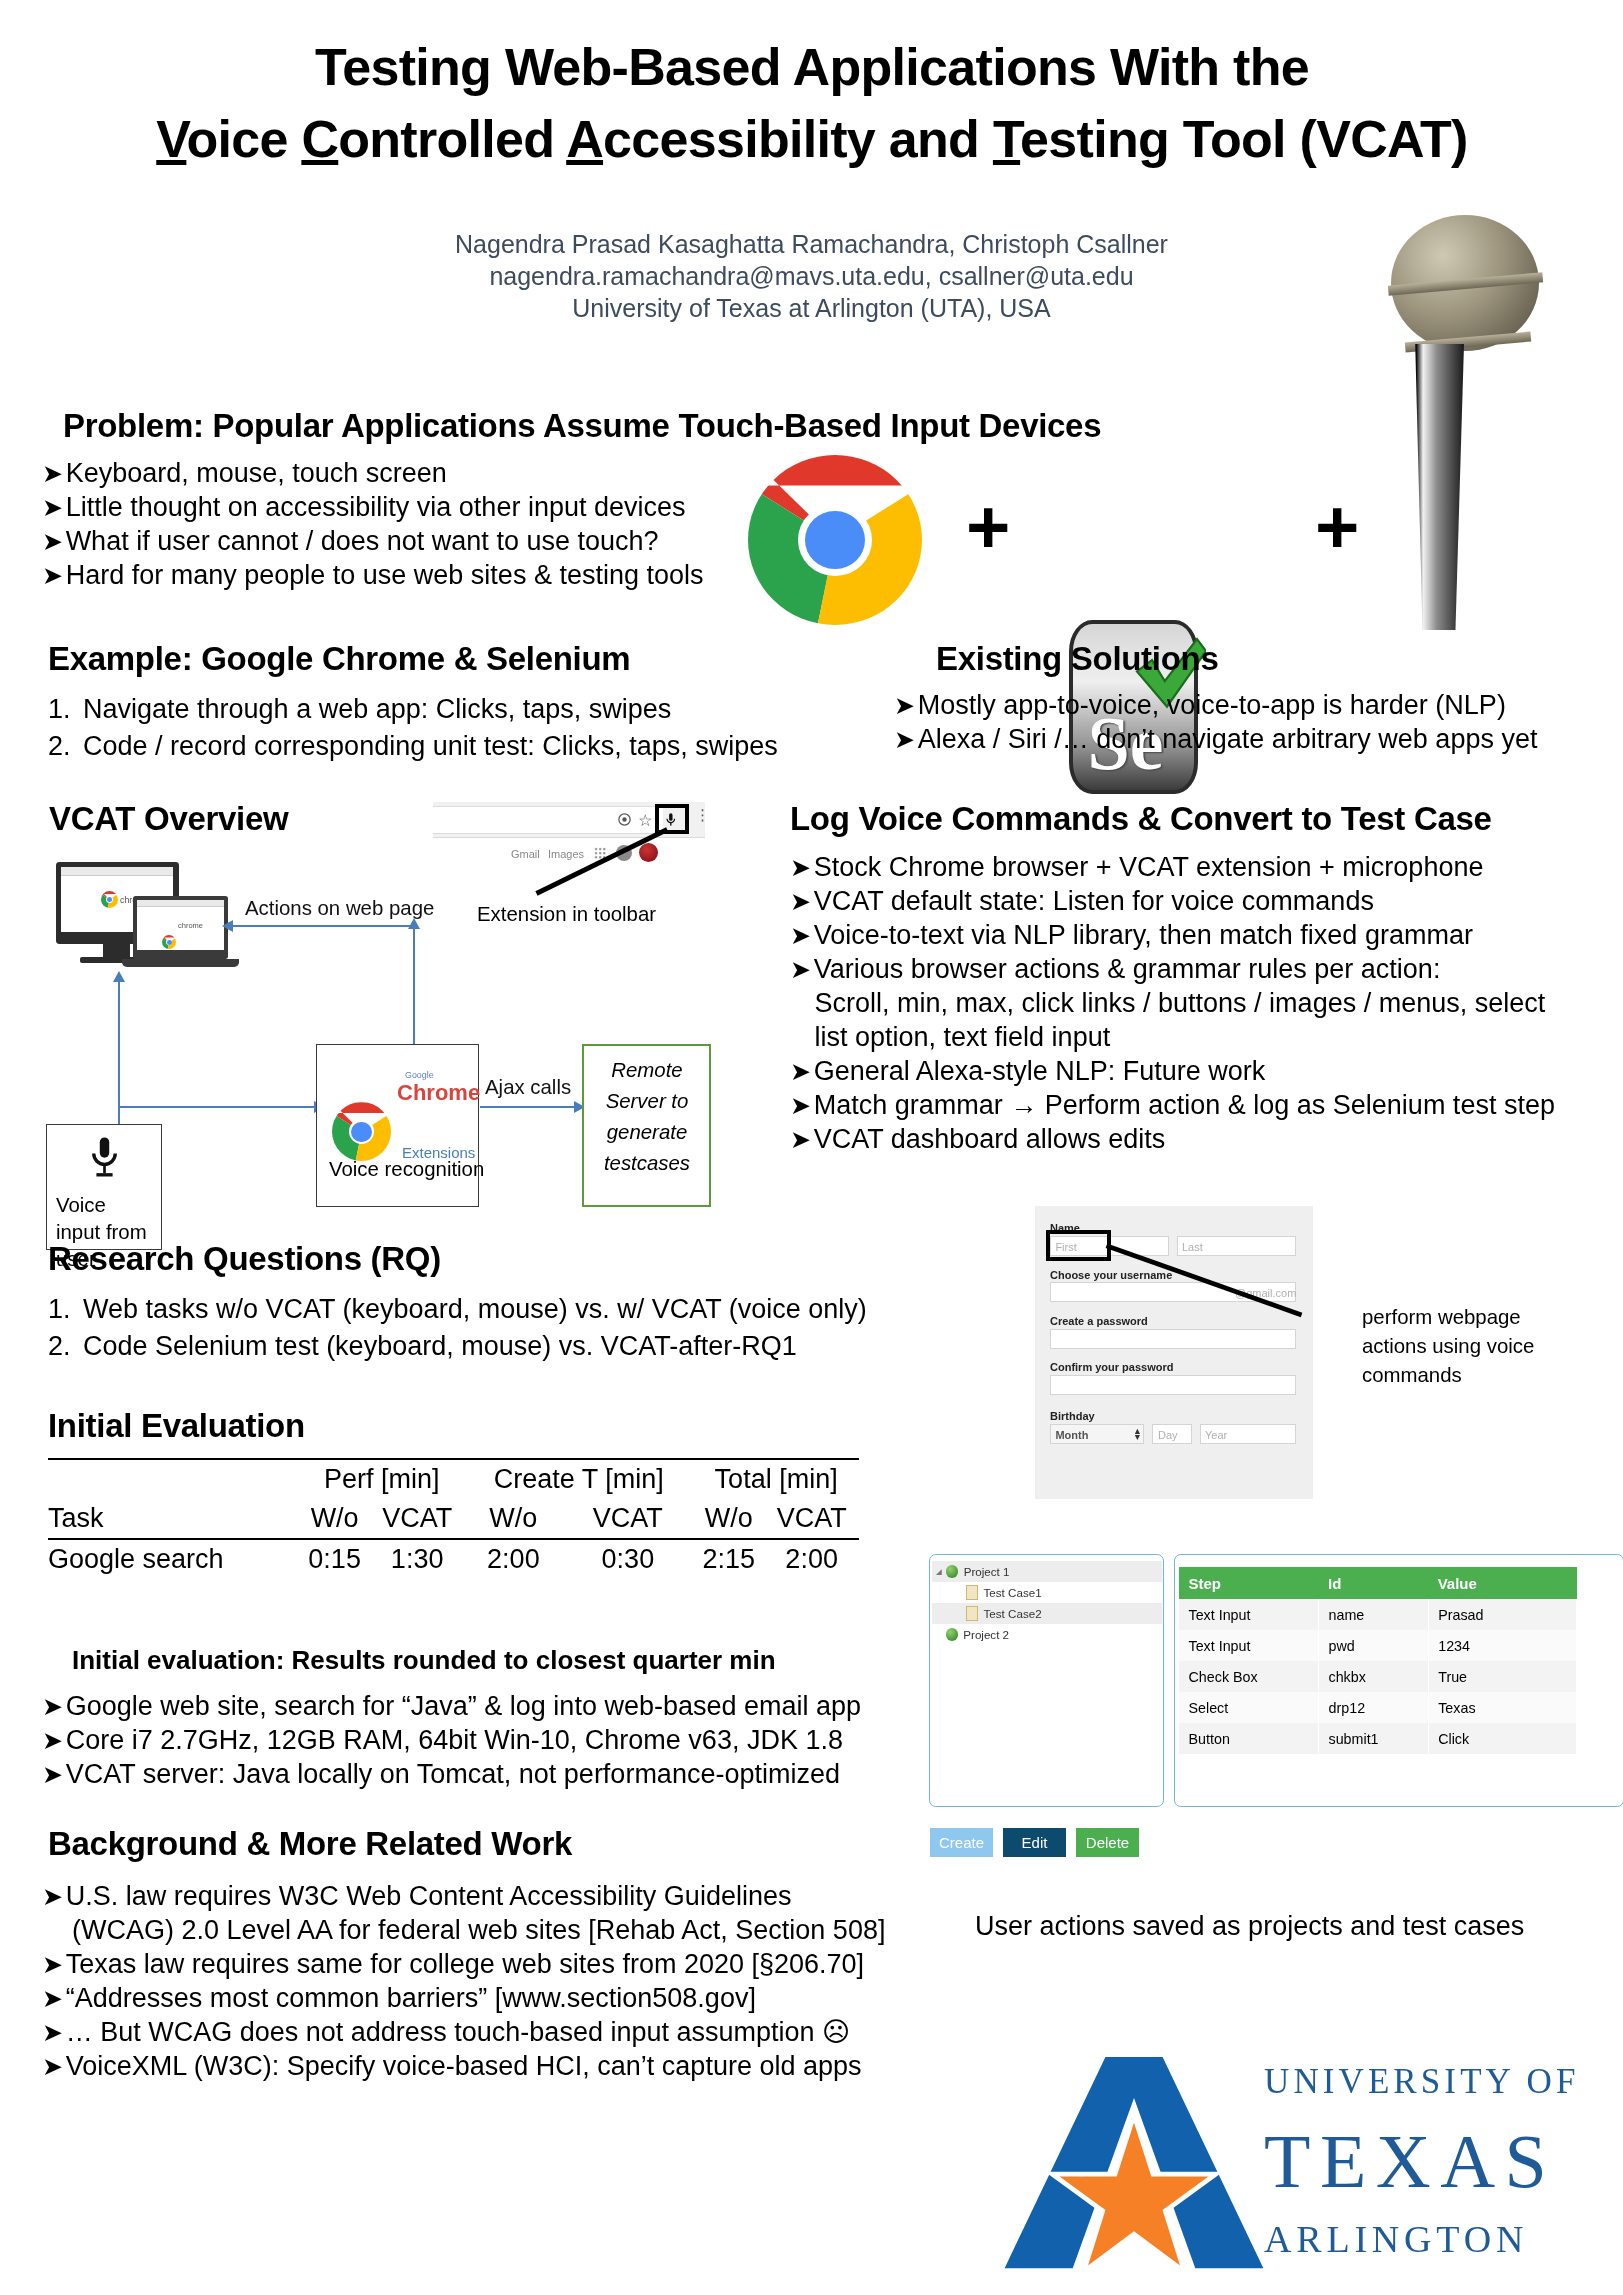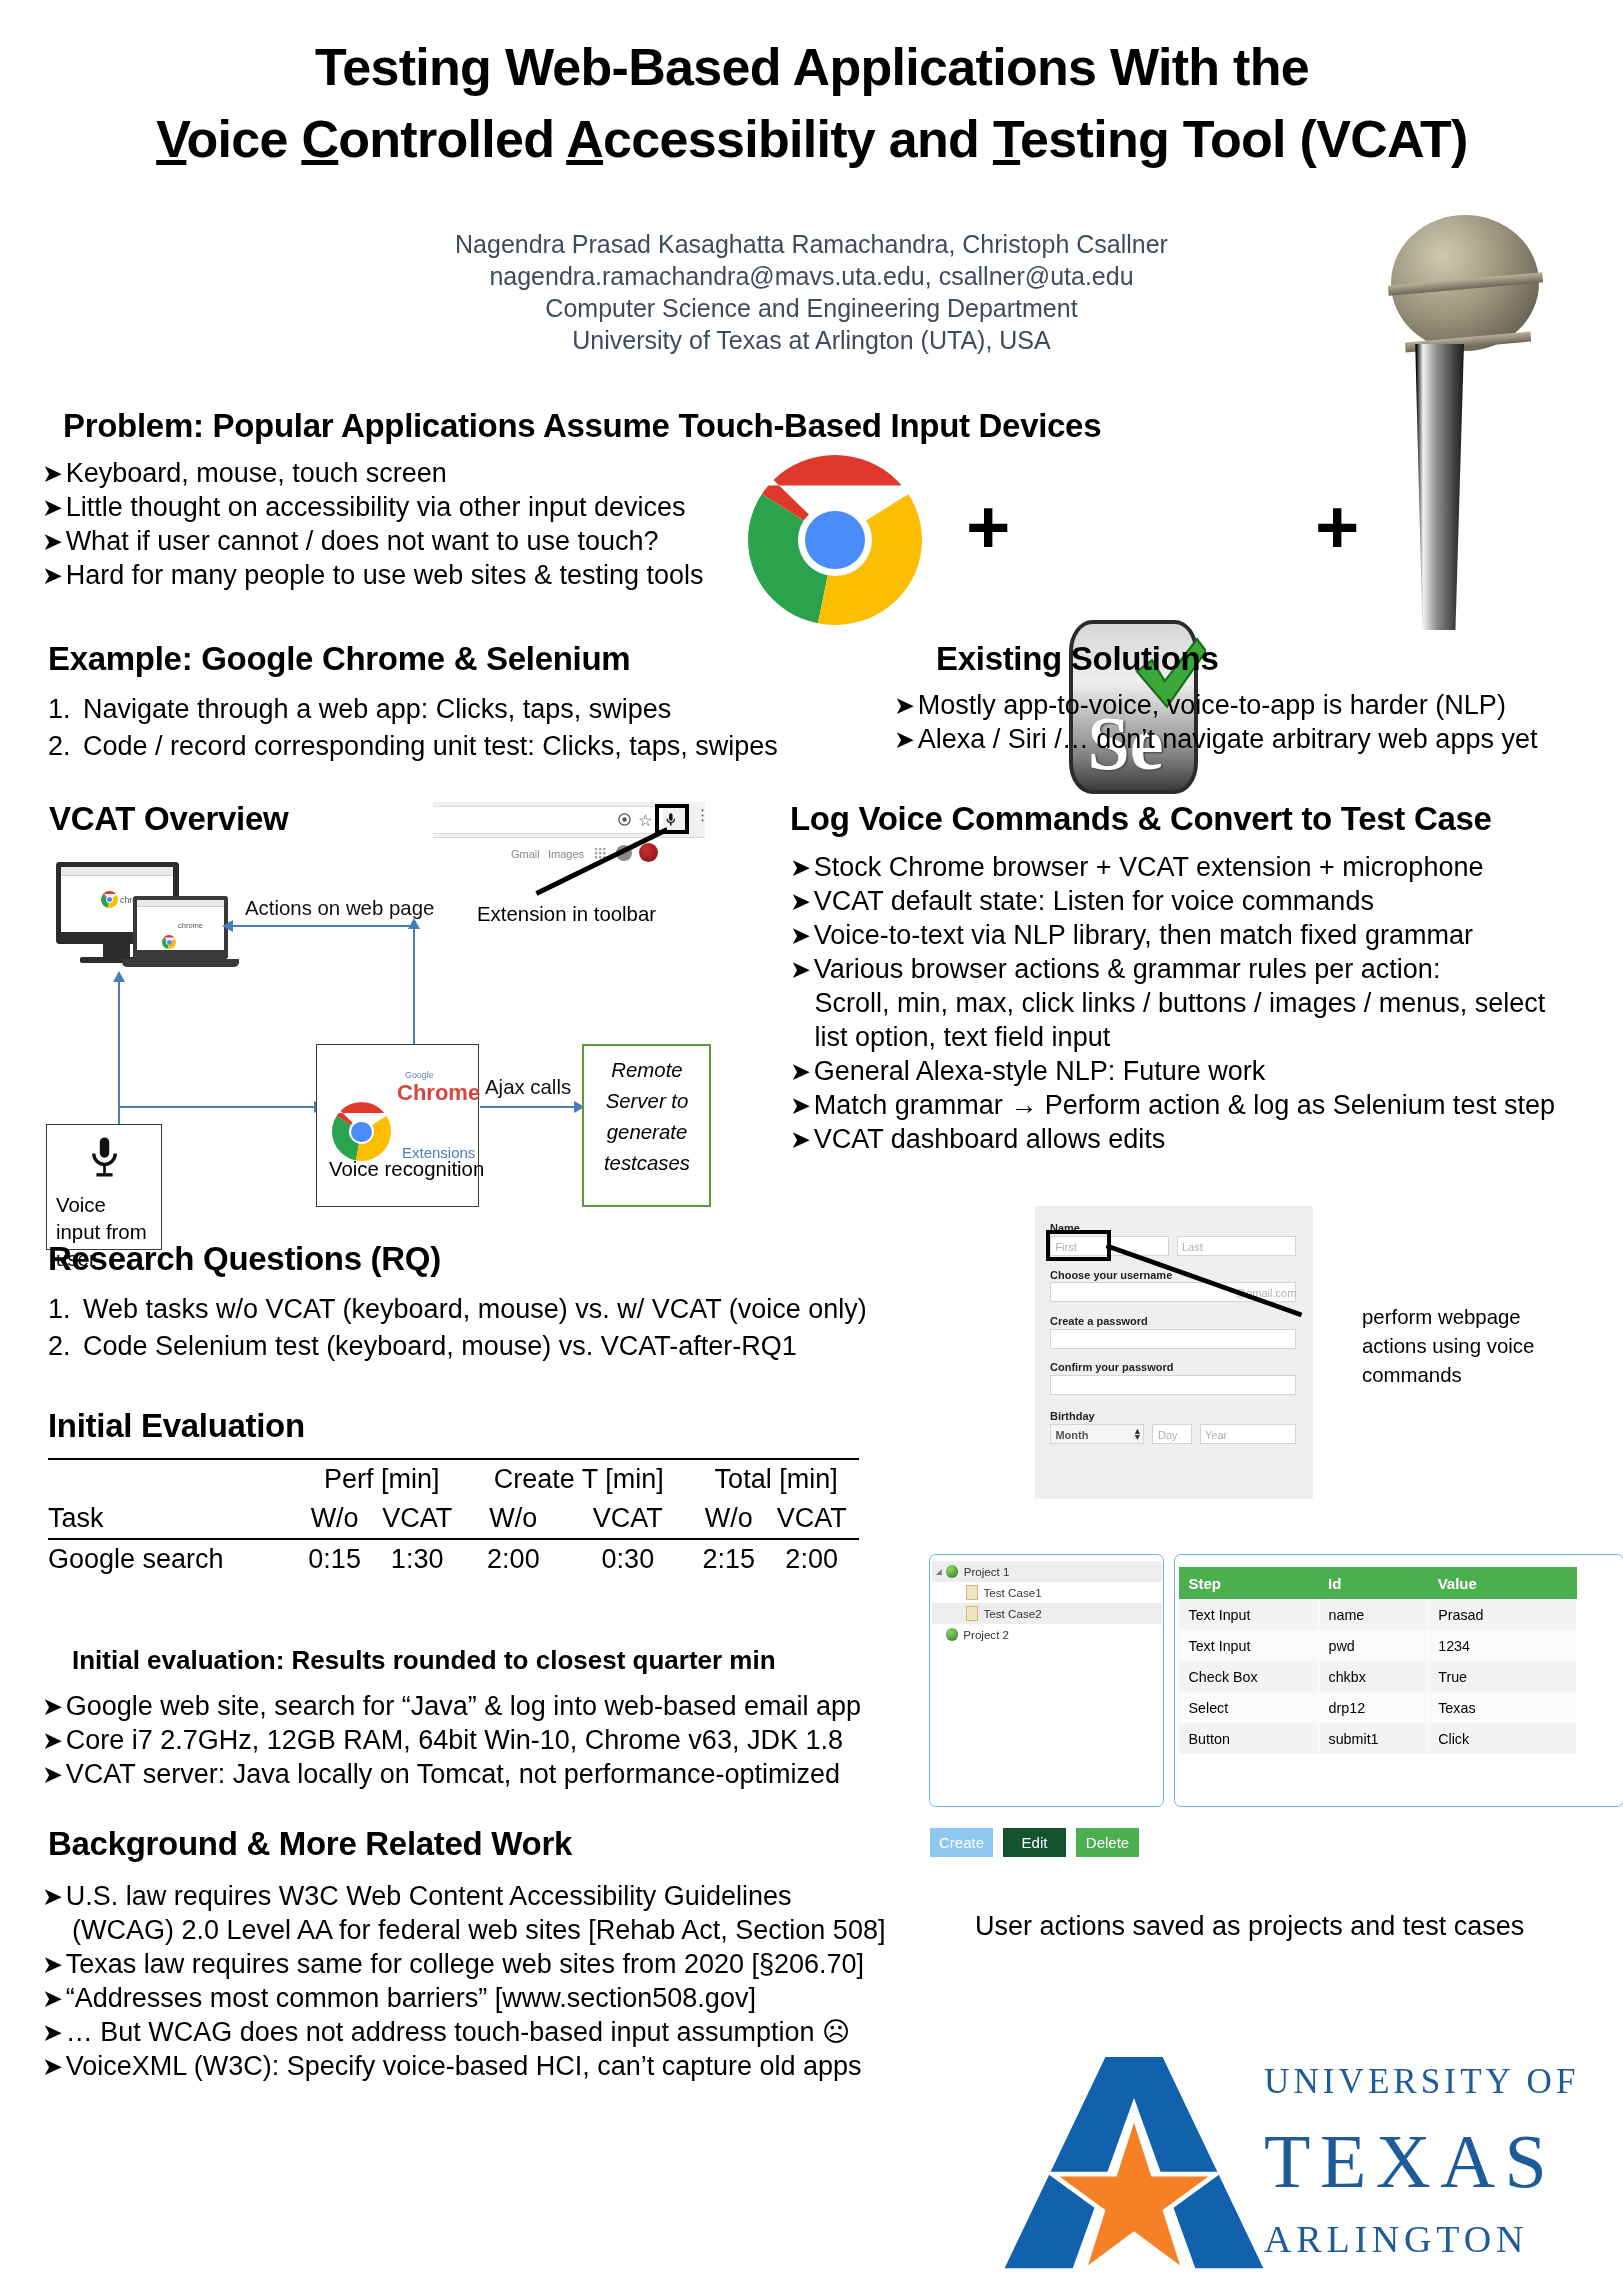--- a/index.html
+++ b/index.html
@@ -72,21 +72,20 @@
 <div class="abs title l1" style="left:0;top:37px;width:1624px;">
   <span style="font-size:52px;font-weight:bold;">Testing Web-Based Applications With the</span>
 </div>
 <div class="abs title l2" style="left:0;top:109px;width:1624px;font-size:52px;font-weight:bold;">
   <span id="t2"><u>V</u>oice <u>C</u>ontrolled <u>A</u>ccessibility and <u>T</u>esting Tool (VCAT)</span>
 </div>
 
 <div class="abs authors" style="left:403px;top:228px;width:817px;">
   <div>Nagendra Prasad Kasaghatta Ramachandra, Christoph Csallner</div>
   <div>nagendra.ramachandra@mavs.uta.edu, csallner@uta.edu</div>
-  <div>Computer Science and Engineering Department</div>
   <div>University of Texas at Arlington (UTA), USA</div>
 </div>
 
 <div class="abs mic" style="left:1376px;top:208px;width:198px;height:422px;">
   <div class="head" style="left:15px;top:6.8px;width:148px;height:136px;"></div>
   <div class="band" style="left:12.3px;top:71px;width:155px;height:10.2px;transform:rotate(-5deg);"></div>
   <div class="band" style="left:29px;top:129px;width:126px;height:9.5px;transform:rotate(-5deg);"></div>
   <div class="stick" style="left:27px;top:136px;width:61px;height:286px;clip-path:polygon(20% 0,100% 0,86% 100%,32% 100%);"></div>
 </div>
 
@@ -451,21 +450,21 @@
       </tr>
   <tr class="odd">
         <td>Button</td>
         <td>submit1</td>
         <td>Click</td>
       </tr>
 </tbody>
   </table>
 
 <div class="btn" style="left:930px;top:1828px;background:#8ec8ee;">Create</div>
-<div class="btn" style="left:1003px;top:1828px;background:#14532d;">Edit</div>
+<div class="btn" style="left:1003px;top:1828px;background:#0c4a6e;">Edit</div>
 <div class="btn" style="left:1076px;top:1828px;background:#4bae4f;">Delete</div>
 
 <div class="abs cap" style="left:975px;top:1911px;">User actions saved as projects and test cases</div>
 
 <div class="abs uta" style="left:991px;top:2050px;width:286px;height:232px;">
   <svg width="286" height="232" viewBox="0 0 420 340">
     <polygon points="168,10 252,10 400,320 300,320 210,70 120,320 20,320" fill="#1161ad"></polygon>
     <polygon points="210,95 238,182 330,182 256,236 284,325 210,270 136,325 164,236 90,182 182,182" fill="#f58025" stroke="#fff" stroke-width="7"></polygon>
   </svg>
 </div>

